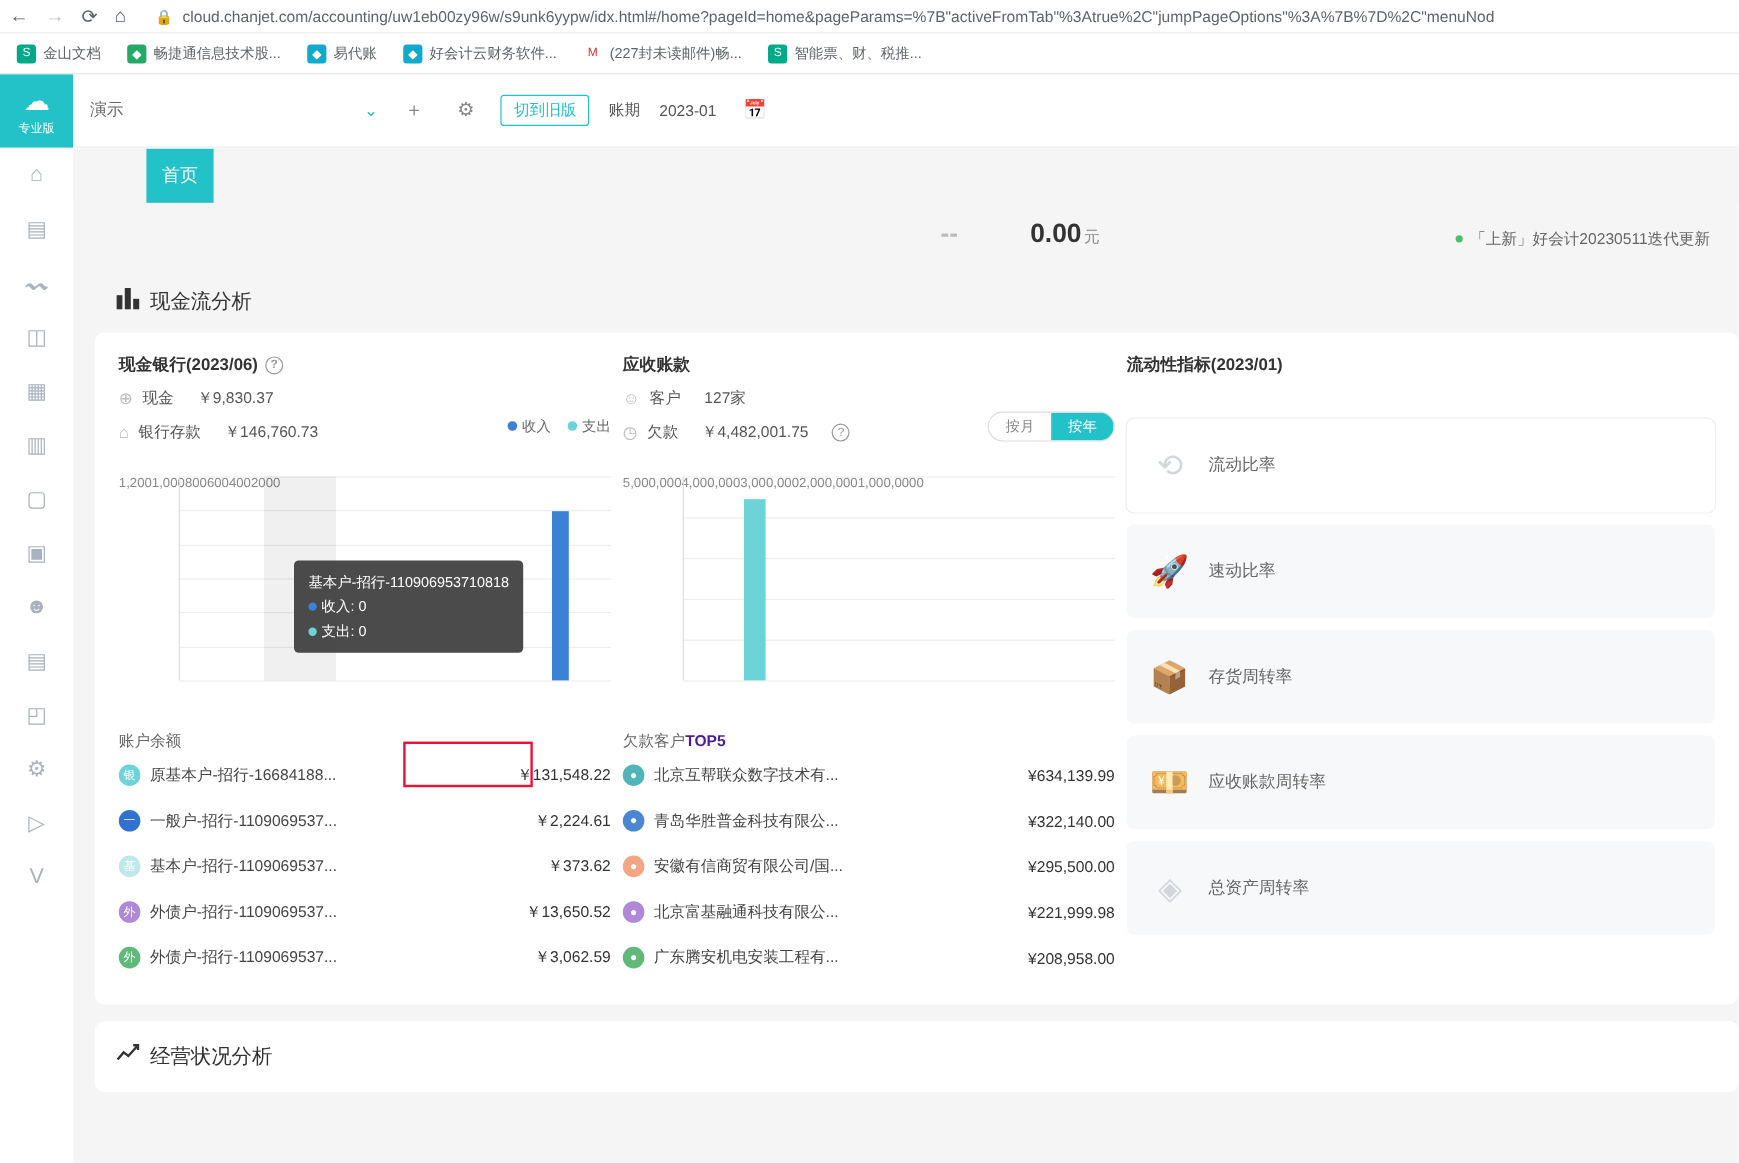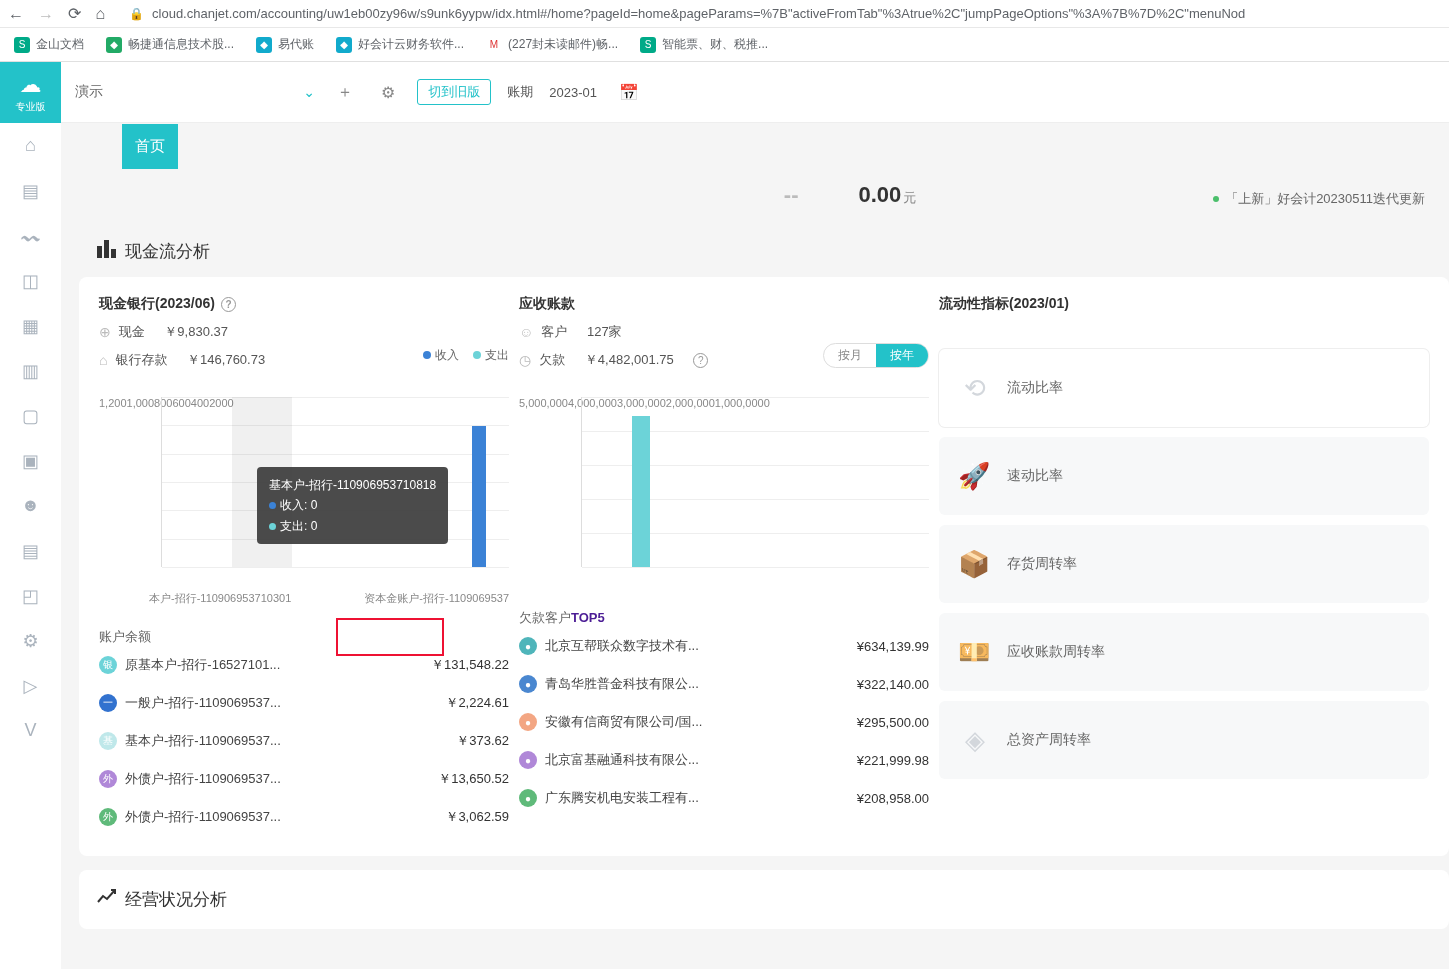--- a/index.html
+++ b/index.html
@@ -72,21 +72,21 @@
 .legend-item{display:flex;align-items:center;gap:4px;}
 .ldot{width:8px;height:8px;border-radius:50%;}
 
 .toggle-pill{display:inline-flex;border:1px solid #ddd;border-radius:14px;overflow:hidden;margin-left:auto;font-size:12px;}
 .toggle-pill span{padding:3px 14px;color:#888;cursor:pointer;}
 .toggle-pill span.active{background:#23c2c9;color:#fff;}
 
 
 .chart-box{position:relative;height:190px;margin-top:28px;}
 .chart-y{position:absolute;left:0;top:0;height:170px;display:flex;flex-direction:row;justify-content:space-between;font-size:11px;color:#888;text-align:right;width:42px;}
-.chart-plot{position:absolute;left:62px;right:0;top:0;height:170px;border-left:1px solid #ddd;}
+.chart-plot{position:absolute;left:50px;right:0;top:0;height:170px;border-left:1px solid #ddd;}
 .gridline{position:absolute;left:0;right:0;border-top:1px solid #eee;}
 .bar{position:absolute;bottom:0;width:20px;}
 .shade{position:absolute;top:0;bottom:0;background:rgba(0,0,0,0.06);}
 .tooltip{position:absolute;background:rgba(60,60,60,0.92);color:#fff;font-size:12px;padding:8px 12px;border-radius:4px;line-height:1.7;white-space:nowrap;}
 .tt-dot{width:7px;height:7px;border-radius:50%;display:inline-block;margin-right:4px;}
 .chart-xlabels{display:flex;justify-content:space-between;font-size:11px;color:#888;margin-top:4px;padding-left:50px;}
 
 
 .sub-head{font-size:13px;color:#666;margin-top:22px;}
 .red-box{position:absolute;border:2px solid #e13;top:618px;left:336px;width:108px;height:38px;z-index:5;}
@@ -257,31 +257,27 @@
                 <div class="gridline" style="top:100%"></div>
               <div class="shade" style="left:70px;width:60px;"></div>
               <div class="bar" style="left:310px;width:14px;height:83%;background:#3b82d6;"></div>
               <div class="tooltip" style="left:95px;top:70px;">
                 <div>基本户-招行-110906953710818</div>
                 <div><span class="tt-dot" style="background:#3b82d6"></span><span>收入: 0</span></div>
                 <div><span class="tt-dot" style="background:#6cd3d8"></span><span>支出: 0</span></div>
               </div>
             </div>
           </div>
-          <div class="chart-xlabels">
-              <span>本户-招行-110906953710301</span>
-              <span>资本金账户-招行-1109069537</span>
-            </div>
 
           <div class="sub-head">账户余额</div>
 
           <div id="accts">
               <div class="acct-row">
                 <span class="acct-ic" style="background:#6cd3d8">银</span>
-                <span class="acct-name">原基本户-招行-16527101...</span>
+                <span class="acct-name">原基本户-招行-16684188...</span>
                 <span class="acct-amt">￥131,548.22</span>
               </div>
               <div class="acct-row">
                 <span class="acct-ic" style="background:#3272cf">一</span>
                 <span class="acct-name">一般户-招行-1109069537...</span>
                 <span class="acct-amt">￥2,224.61</span>
               </div>
               <div class="acct-row">
                 <span class="acct-ic" style="background:#bfe8ea">基</span>
                 <span class="acct-name">基本户-招行-1109069537...</span>

